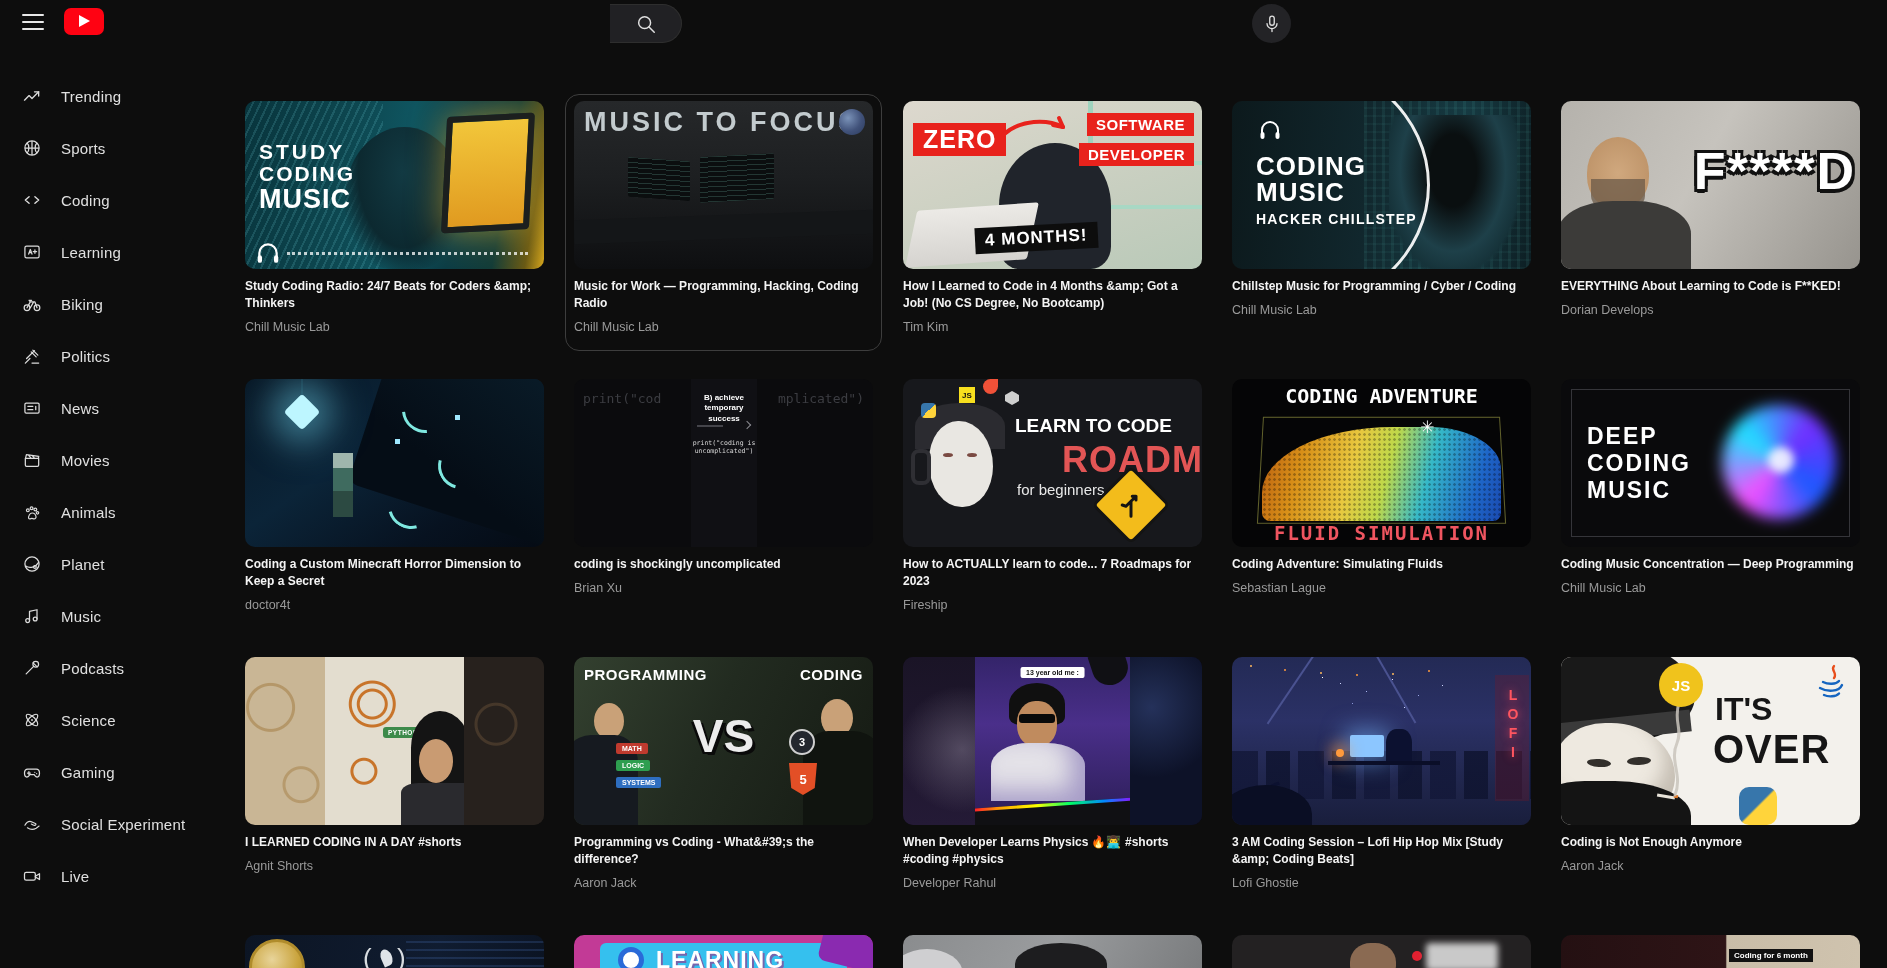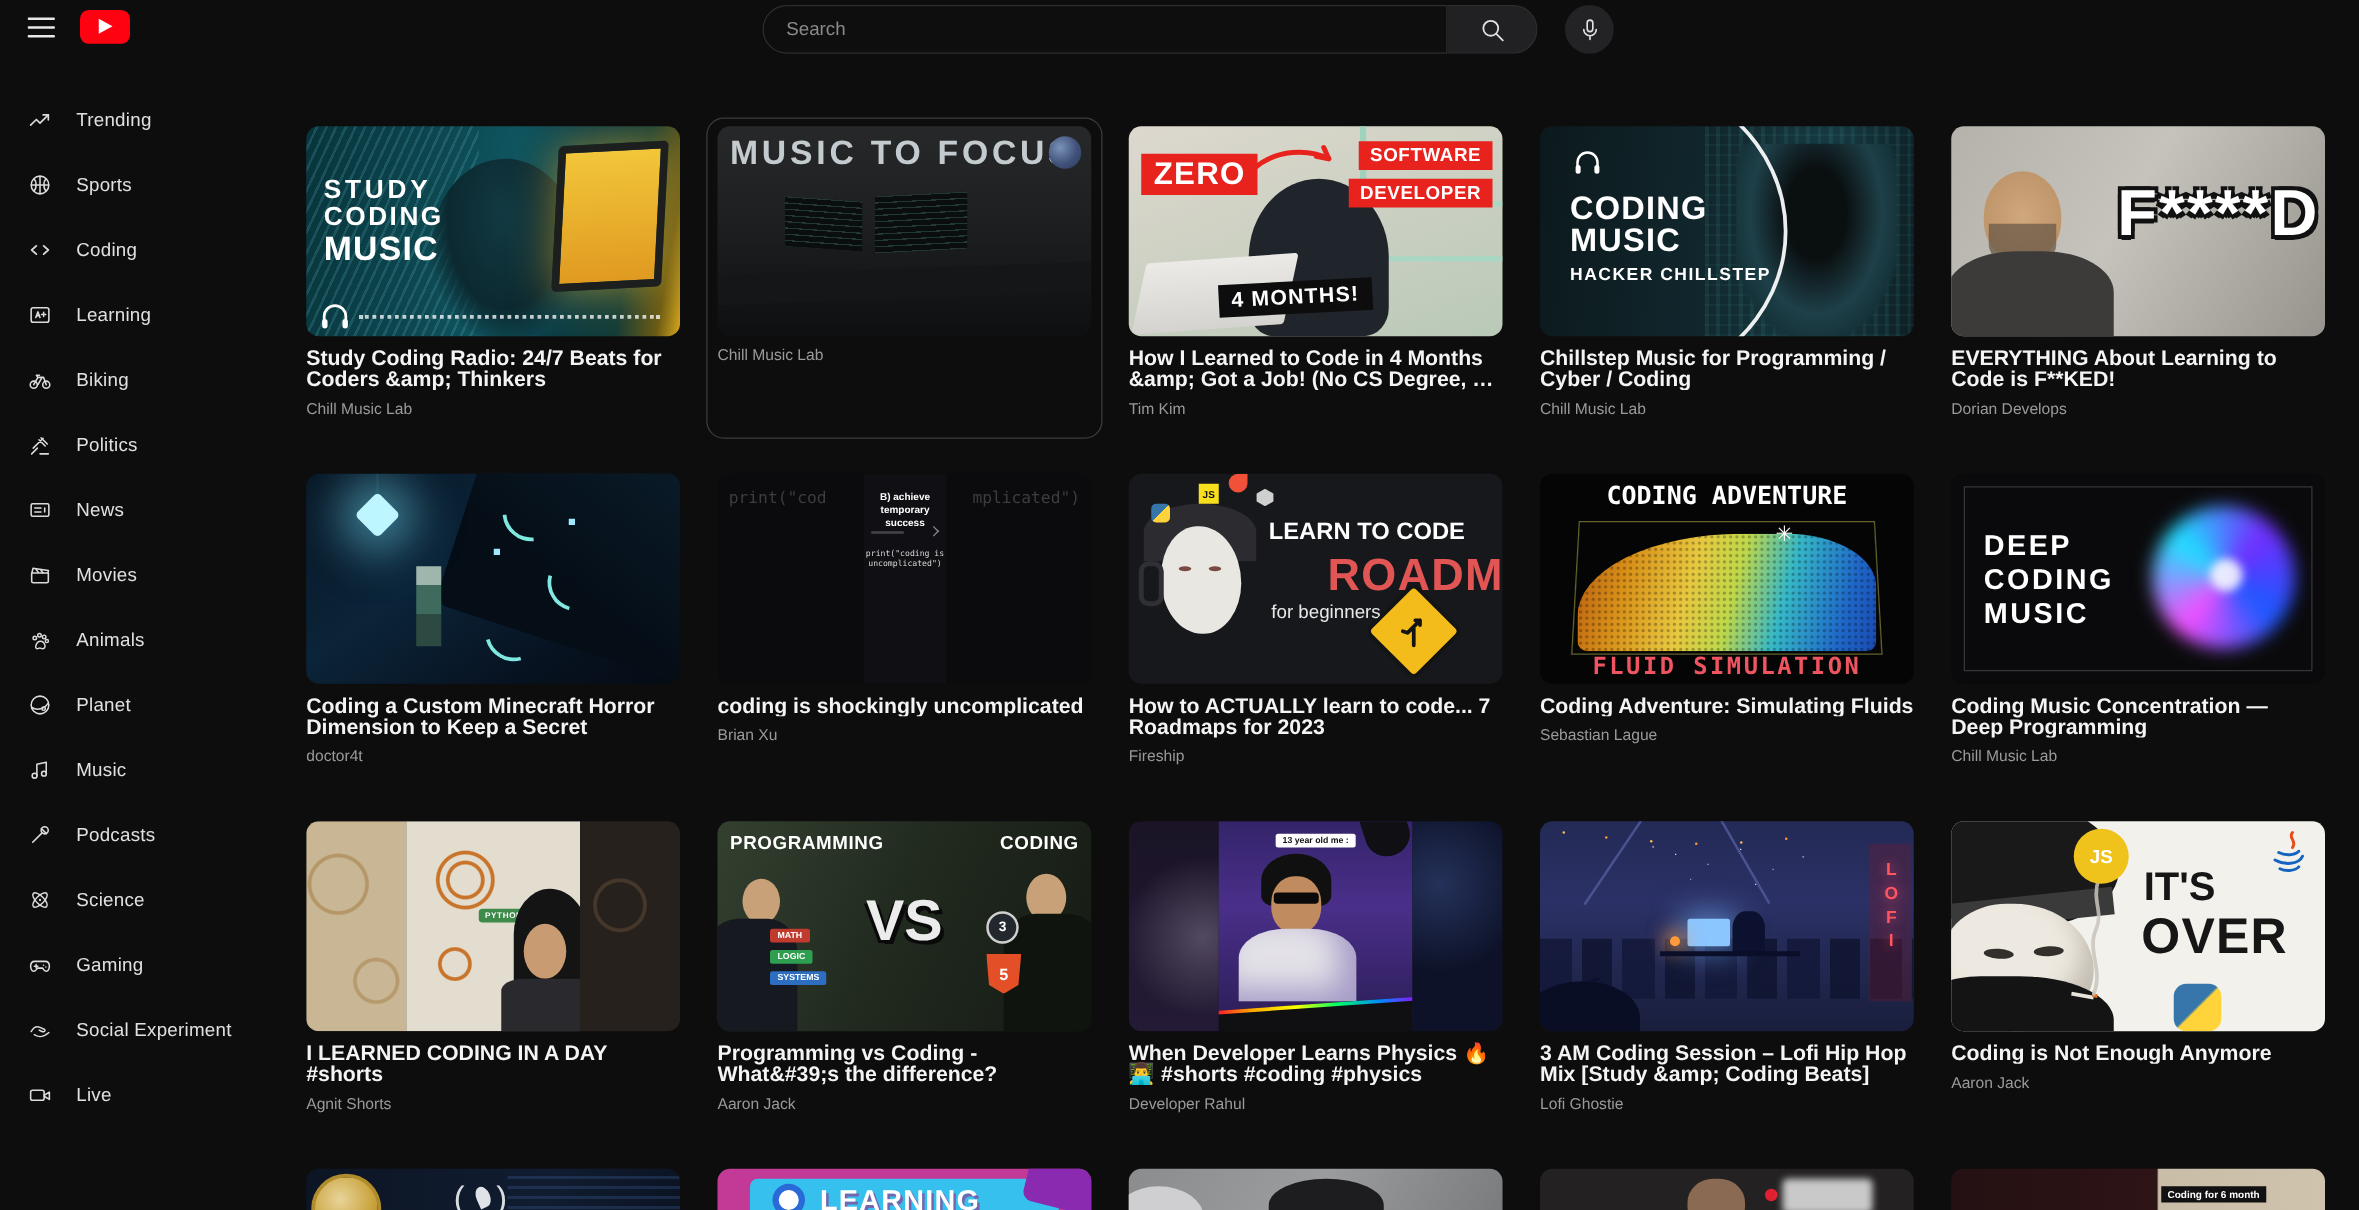--- a/index.html
+++ b/index.html
@@ -27,21 +27,21 @@
   .side-item svg { flex:0 0 20px; }
   .side-item .lbl { margin-left:19px; color:#e0e0e0; font-size:15px; letter-spacing:.2px; }
 
   
   .content { position:absolute; left:245px; top:101px; width:1615px; }
   .grid { display:grid; grid-template-columns:repeat(5,299px); column-gap:30px; row-gap:40px; }
   .card { width:299px; height:238px; position:relative; cursor:pointer; }
   .card.focused::after { content:""; position:absolute; inset:-7px -9px -12px; border:1px solid #3d3d3d;
     border-radius:14px; pointer-events:none; }
   .thumb { position:relative; width:299px; height:168px; border-radius:10px; overflow:hidden; background:#1a1a1a; }
-  .vtitle { margin-top:9px; color:#f4f4f4; font-size:17px; font-weight:700; line-height:17px;
+  .vtitle { margin-top:9px; color:#f4f4f4; font-size:12px; font-weight:700; line-height:17px;
     display:-webkit-box; -webkit-line-clamp:2; -webkit-box-orient:vertical; overflow:hidden; }
   .vchan { margin-top:8px; color:#9a9a9a; font-size:12.5px; }
 
   
   .t0 { background:linear-gradient(100deg,#08343c 0%,#0d4750 34%,#0f5560 52%,#0c3d46 70%,#133c38 84%,#6a5a15 94%,#d9a91e 100%); }
   .t0-stripes { position:absolute; left:0; top:0; bottom:0; width:46%;
     background:repeating-linear-gradient(115deg,rgba(120,220,230,.16) 0 2px,transparent 2px 7px); }
   .t0-mon { position:absolute; right:12px; top:14px; width:88px; height:116px;
     background:linear-gradient(180deg,#f2c63a,#e09a20); border:6px solid #1c1f1e; border-radius:4px;
     transform:skewY(-6deg) rotate(3deg); box-shadow:0 0 34px rgba(240,190,50,.55); }
@@ -315,21 +315,20 @@
           <line x1="1" y1="2" x2="21" y2="2"></line>
           <line x1="1" y1="9" x2="21" y2="9"></line>
           <line x1="1" y1="16" x2="21" y2="16"></line>
         </g>
       </svg>
   </div>
   <div class="yt-logo">
       <div class="tri"></div>
     </div>
   <div class="search-wrap">
-    <input class="search-input" type="text" placeholder="Search" style="">
     <div class="search-btn">
       <svg width="22" height="22" viewBox="0 0 24 24" fill="none" stroke="#e0e0e0" stroke-width="1.6" stroke-linecap="round">
           <circle cx="10.5" cy="10.5" r="6.5"></circle>
           <line x1="15.3" y1="15.3" x2="21" y2="21"></line>
         </svg>
     </div>
   </div>
   <div class="mic-btn">
     <svg width="20" height="20" viewBox="0 0 24 24" fill="none" stroke="#e0e0e0" stroke-width="1.6" stroke-linecap="round">
         <rect x="9.3" y="2.5" width="5.4" height="11" rx="2.7"></rect>
@@ -483,20 +482,21 @@
   </article>
 
   <article class="card focused">
     <div class="thumb t1">
       <div class="t1-title">MUSIC TO FOCUS</div>
       <div class="t1-mon t1-m1"></div>
       <div class="t1-mon t1-m2"></div>
       <div class="t1-desk"></div>
       <div class="t1-globe"></div>
     </div>
+    <h3 class="vtitle">Music for Work — Programming, Hacking, Coding Radio</h3>
     <div class="vchan">Chill Music Lab</div>
   </article>
 
   <article class="card">
     <div class="thumb t2">
       <div class="t2-shelf1"></div>
       <div class="t2-shelf2"></div>
       <div class="t2-shelf3"></div>
       <div class="t2-person"></div>
       <div class="t2-laptop"></div>

